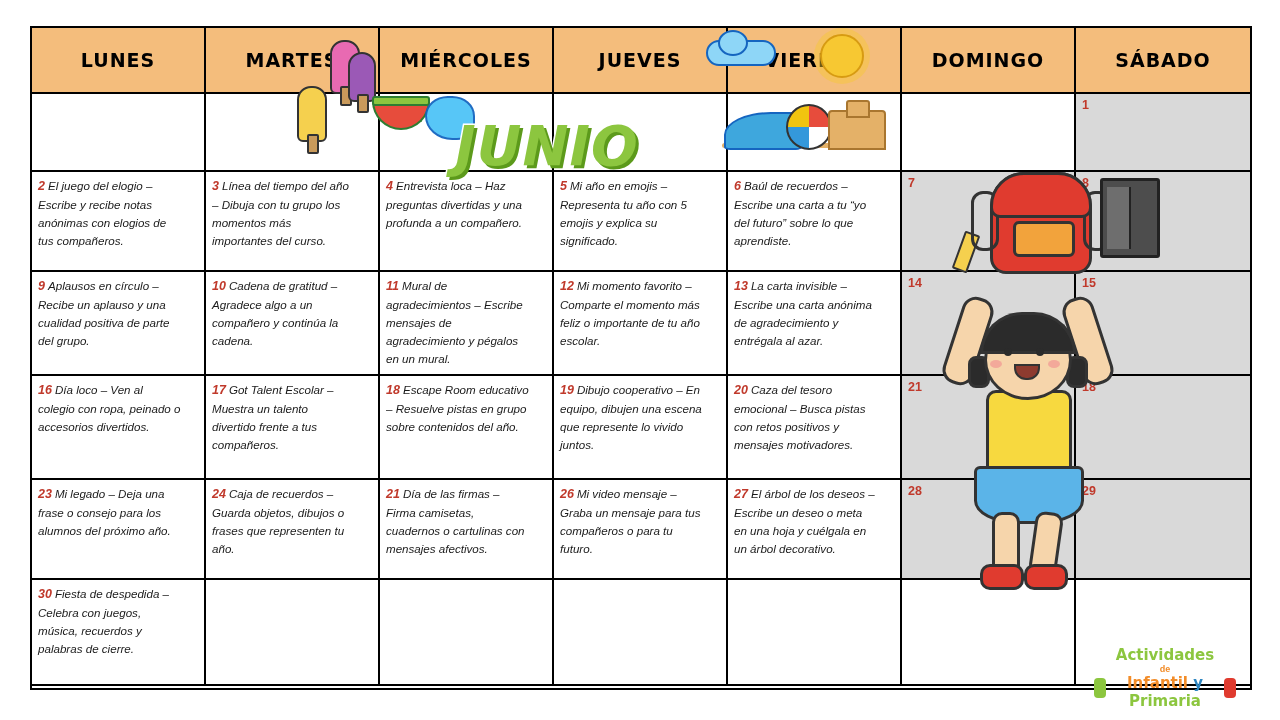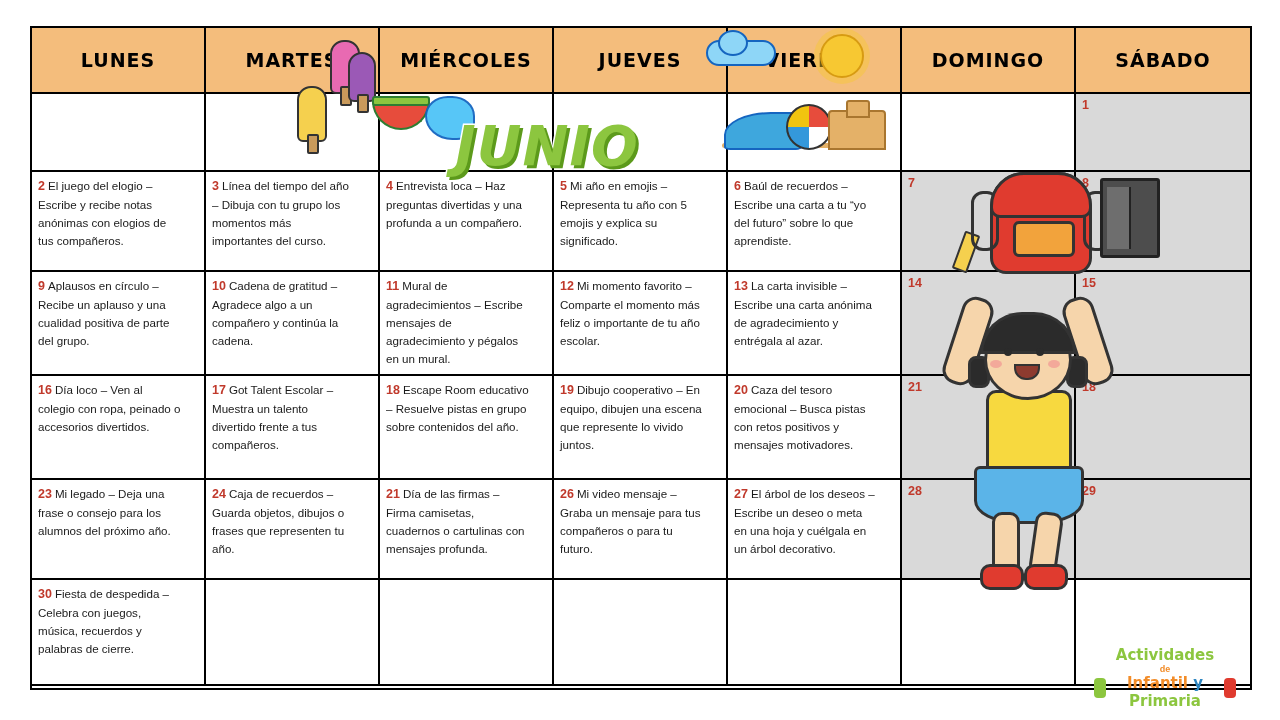--- a/index.html
+++ b/index.html
@@ -58,20 +58,21 @@
     color: #c0392b;
     font-size: 12.5px;
     font-weight: bold;
     margin-right: 3px;
   }
   .cellbody {
     padding: 5px 23px 4px 6px;
     font-size: 11.6px;
     line-height: 1.55;
     color: #1a1a1a;
+    font-style: italic;
   }
   .cellnum-only {
     padding: 4px 6px;
     font-size: 12.5px;
     font-weight: bold;
     color: #c0392b;
   }
   .acttext { color: #1a1a1a; }
 
   
@@ -367,21 +368,21 @@
       <div class="cellnum-only">18</div>
     </div>
 
     <div class="cell">
       <div class="cellbody"><span class="daynum">23</span><span class="acttext">Mi legado – Deja una frase o consejo para los alumnos del próximo año.</span></div>
     </div>
     <div class="cell">
       <div class="cellbody"><span class="daynum">24</span><span class="acttext">Caja de recuerdos – Guarda objetos, dibujos o frases que representen tu año.</span></div>
     </div>
     <div class="cell">
-      <div class="cellbody"><span class="daynum">21</span><span class="acttext">Día de las firmas – Firma camisetas, cuadernos o cartulinas con mensajes profunda.</span></div>
+      <div class="cellbody"><span class="daynum">21</span><span class="acttext">Día de las firmas – Firma camisetas, cuadernos o cartulinas con mensajes afectivos.</span></div>
     </div>
     <div class="cell">
       <div class="cellbody"><span class="daynum">26</span><span class="acttext">Mi video mensaje – Graba un mensaje para tus compañeros o para tu futuro.</span></div>
     </div>
     <div class="cell">
       <div class="cellbody"><span class="daynum">27</span><span class="acttext">El árbol de los deseos – Escribe un deseo o meta en una hoja y cuélgala en un árbol decorativo.</span></div>
     </div>
     <div class="cell shaded">
       <div class="cellnum-only">28</div>
     </div>

